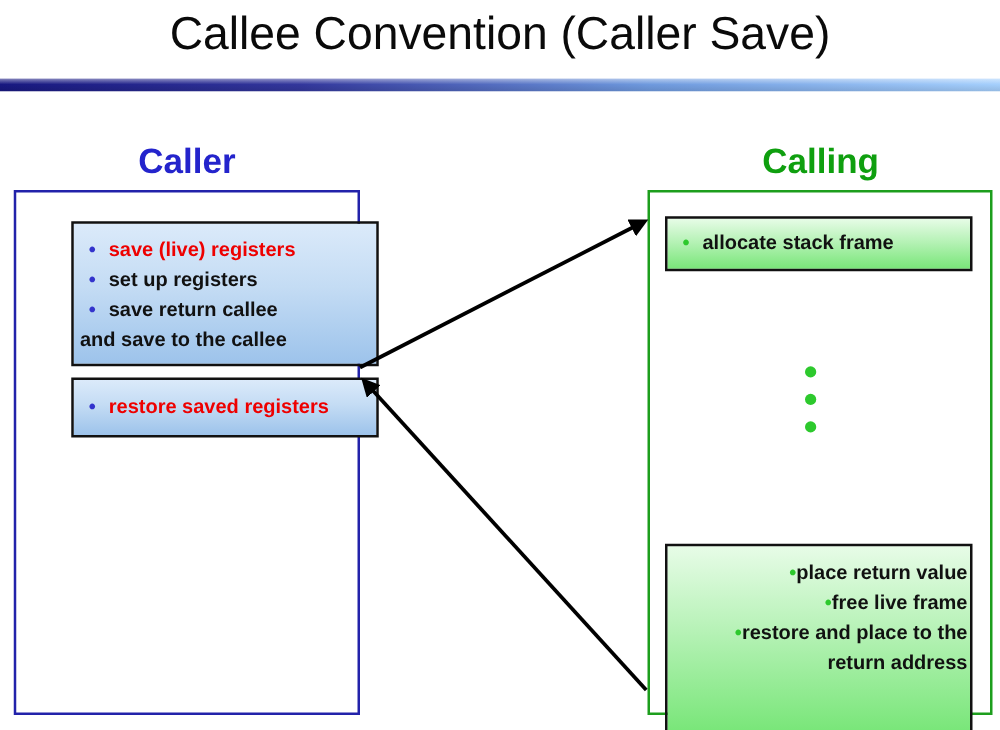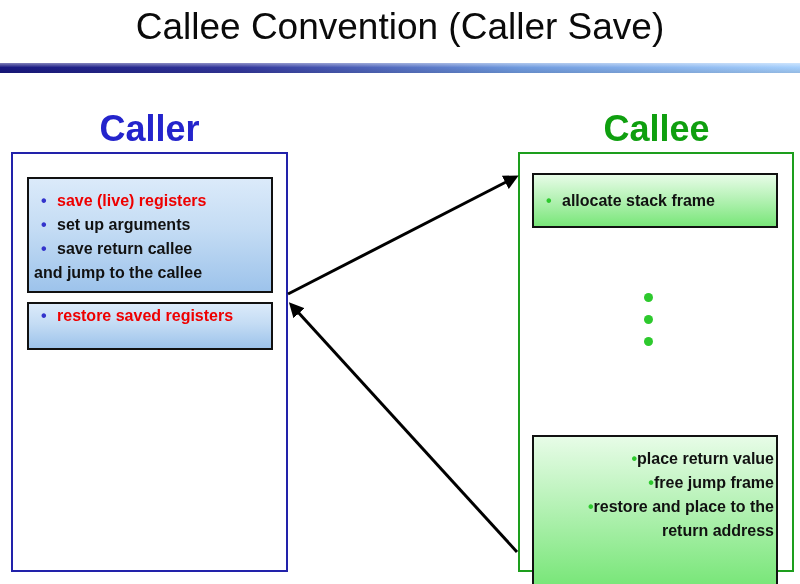--- a/index.html
+++ b/index.html
@@ -8,36 +8,36 @@
 
   .page-title{position:absolute;top:6px;left:0;width:800px;text-align:center;
               font-size:37px;font-weight:400;color:#0a0a0a;letter-spacing:0;}
 
   .title-rule{position:absolute;top:63px;left:0;width:800px;height:10px;
               background:
                 linear-gradient(180deg,rgba(255,255,255,.45) 0%,rgba(255,255,255,0) 45%,rgba(0,0,0,.10) 100%),
                 linear-gradient(90deg,#181880 0%,#33379c 30%,#6f9ade 65%,#a5cffc 100%);}
 
   .panel-label{position:absolute;width:277px;text-align:center;top:113px;
-               font-size:36px;font-weight:bold;line-height:32px;}
+               font-size:28px;font-weight:bold;line-height:32px;}
   .caller-label{left:11px;color:#2424cc;}
   .callee-label{left:518px;color:#0f9f0f;}
 
   .panel{position:absolute;top:152px;height:420px;background:#fff;box-sizing:border-box;}
   .caller-panel{left:11px;width:277px;border:2px solid #2222aa;}
   .callee-panel{left:518px;width:276px;border:2px solid #1d9e1d;}
 
   .stepbox{position:absolute;width:246px;box-sizing:border-box;border:2px solid #111;
            font-size:16px;font-weight:bold;color:#111;line-height:24px;}
-  .bluebox{background:linear-gradient(180deg,#dbeafa 0%,#c4dcf4 45%,#9dc3eb 100%);}
+  .bluebox{background:linear-gradient(180deg,#dbeafa 0%,#c4dcf4 45%,#9dc3eb 100%);margin-left:30px;}
   .greenbox{background:linear-gradient(180deg,#e7fce7 0%,#b7f2b7 45%,#79e679 100%);}
 
   .caller-steps{left:27px;top:177px;height:116px;padding:10px 4px 0 12px;}
-  .caller-restore{left:27px;top:302px;height:48px;display:flex;padding-left:12px;}
-  .callee-allocate{left:532px;top:173px;height:55px;display:flex;align-items:center;padding-left:12px;}
+  .caller-restore{left:27px;top:302px;height:48px;display:flex;align-items:center;padding-left:12px;}
+  .callee-allocate{left:532px;top:173px;height:44px;display:flex;align-items:center;padding-left:12px;}
   .callee-return{left:532px;top:435px;height:152px;padding:10px 2px 16px 12px;text-align:right;}
 
   .line{white-space:nowrap;}
   .bullet{display:inline-block;width:16px;}
   .blue-bullet{color:#3333cc;}
   .green-bullet{color:#2dc92d;}
   .red-text{color:#ee0000;}
   .cont-caller{margin-left:-7px;}
   .cont-callee{margin-left:24px;}
 
@@ -48,37 +48,37 @@
 </style>
 </head>
 <body>
 
 <div class="slide">
 
   <div class="page-title">Callee Convention (Caller Save)</div>
   <div class="title-rule"></div>
 
   <div class="panel-label caller-label">Caller</div>
-  <div class="panel-label callee-label">Callee</div>
+  <div class="panel-label callee-label">Calling</div>
 
   <div class="panel caller-panel"></div>
   <div class="panel callee-panel"></div>
 
   <div class="stepbox bluebox caller-steps">
     <div class="line">
       <span class="bullet blue-bullet">•</span><span class="red-text">save (live) registers</span>
     </div>
     <div class="line">
-      <span class="bullet blue-bullet">•</span><span>set up arguments</span>
+      <span class="bullet blue-bullet">•</span><span>set up registers</span>
     </div>
     <div class="line">
       <span class="bullet blue-bullet">•</span><span>save return callee</span>
     </div>
     <div class="line cont-caller">
-      <span>and jump to the callee</span>
+      <span>and save to the callee</span>
     </div>
   </div>
 
   <div class="stepbox bluebox caller-restore">
     <div class="line">
       <span class="bullet blue-bullet">•</span><span class="red-text">restore saved registers</span>
     </div>
   </div>
 
   <div class="stepbox greenbox callee-allocate">
@@ -91,21 +91,21 @@
     <span class="dot"></span>
     <span class="dot"></span>
     <span class="dot"></span>
   </div>
 
   <div class="stepbox greenbox callee-return">
     <div class="line">
       <span class="bullet green-bullet">•</span><span>place return value</span>
     </div>
     <div class="line">
-      <span class="bullet green-bullet">•</span><span>free jump frame</span>
+      <span class="bullet green-bullet">•</span><span>free live frame</span>
     </div>
     <div class="line">
       <span class="bullet green-bullet">•</span><span>restore and place to the</span>
     </div>
     <div class="line cont-callee">
       <span>return address</span>
     </div>
   </div>
 
   <svg class="arrow-layer" viewBox="0 0 800 584">

